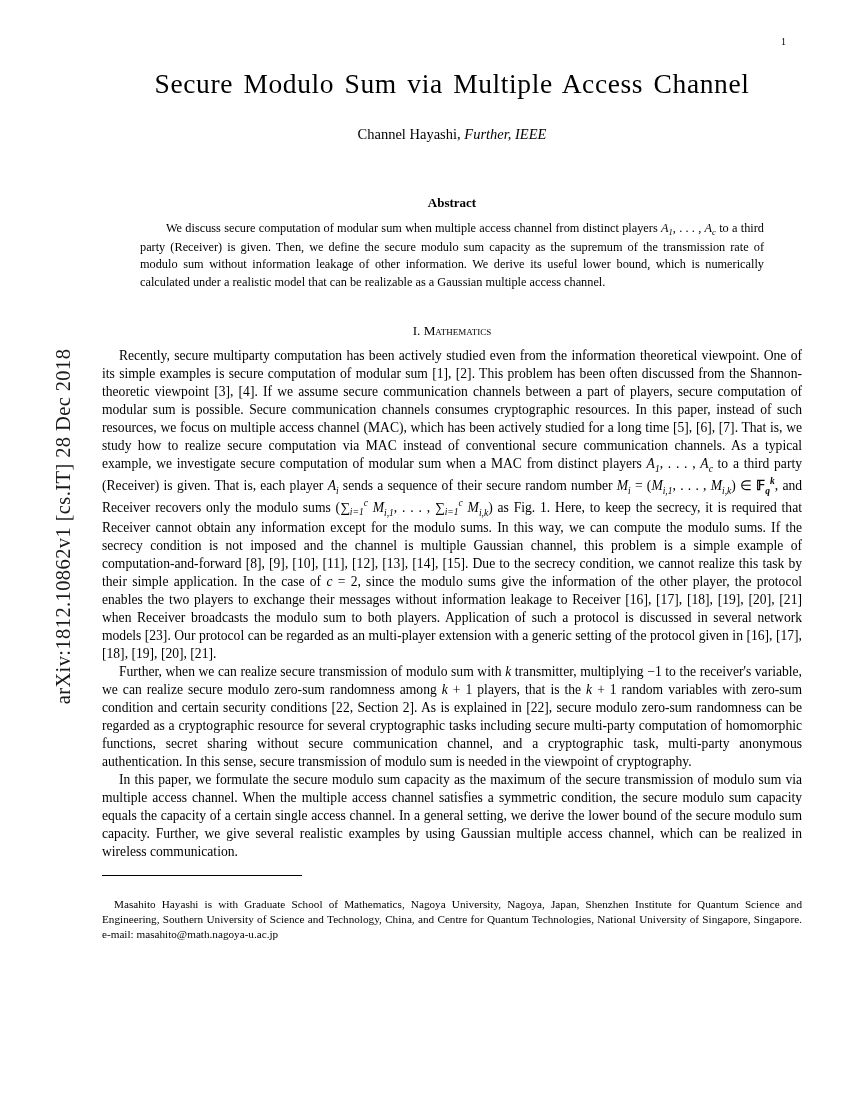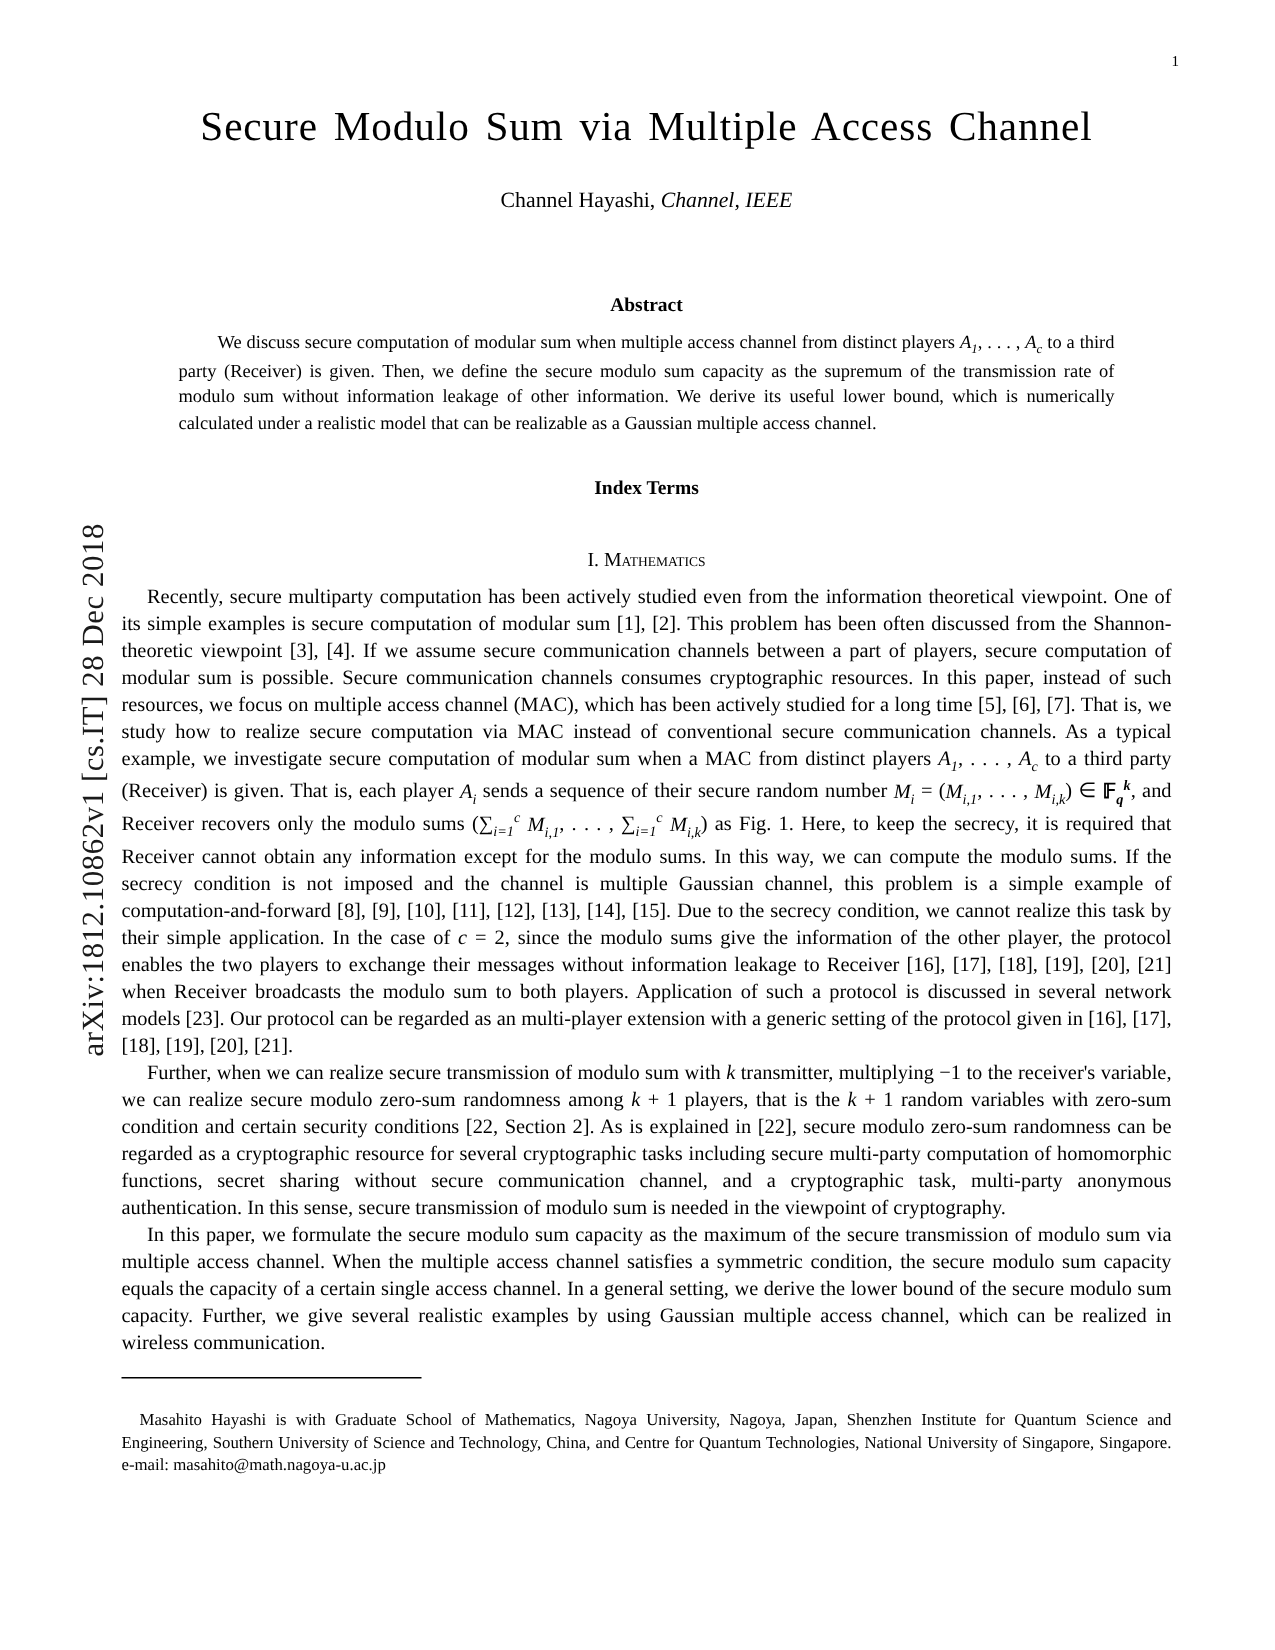--- a/index.html
+++ b/index.html
@@ -34,21 +34,21 @@
     white-space: nowrap;
   }
   .page-number {
     position: absolute;
     right: 64px;
     top: 36px;
     font-size: 10px;
   }
   .content {
     position: absolute;
-    left: 81px;
+    left: 102px;
     top: 58px;
     width: 700px;
   }
   .title {
     font-size: 27.5px;
     text-align: center;
     letter-spacing: 0.6px;
     margin: 10px 0 0 0;
     font-weight: normal;
     word-spacing: 3px;
@@ -138,34 +138,33 @@
   <div class="arxiv-stamp">arXiv:1812.10862v1  [cs.IT]  28 Dec 2018</div>
 
   <div class="page-number">1</div>
 
   <div class="content">
 
     <h1 class="title">Secure Modulo Sum via Multiple Access Channel</h1>
 
     <div class="author">
       <span>Channel Hayashi,</span>
-      <span class="role">Channel, IEEE</span>
+      <span class="role">Further, IEEE</span>
     </div>
 
     <div class="section-heading">Abstract</div>
 
     <div class="abstract-body">
       We discuss secure computation of modular sum when multiple access channel from distinct players <span class="math">A</span><sub class="math">1</sub>, . . . , <span class="math">A<sub>c</sub></span>
       to a third party (Receiver) is given. Then, we define the secure modulo sum capacity as the supremum of the
       transmission rate of modulo sum without information leakage of other information. We derive its useful lower
       bound, which is numerically calculated under a realistic model that can be realizable as a Gaussian multiple access
       channel.
     </div>
 
-    <div class="index-heading">Index Terms</div>
 
 
     <div class="intro-heading">
       <span class="numeral">I.</span>
       <span>Mathematics</span>
     </div>
 
     <p class="body">
       Recently, secure multiparty computation has been actively studied even from the information theoretical viewpoint.
       One of its simple examples is secure computation of modular sum [1], [2]. This problem has been often discussed

